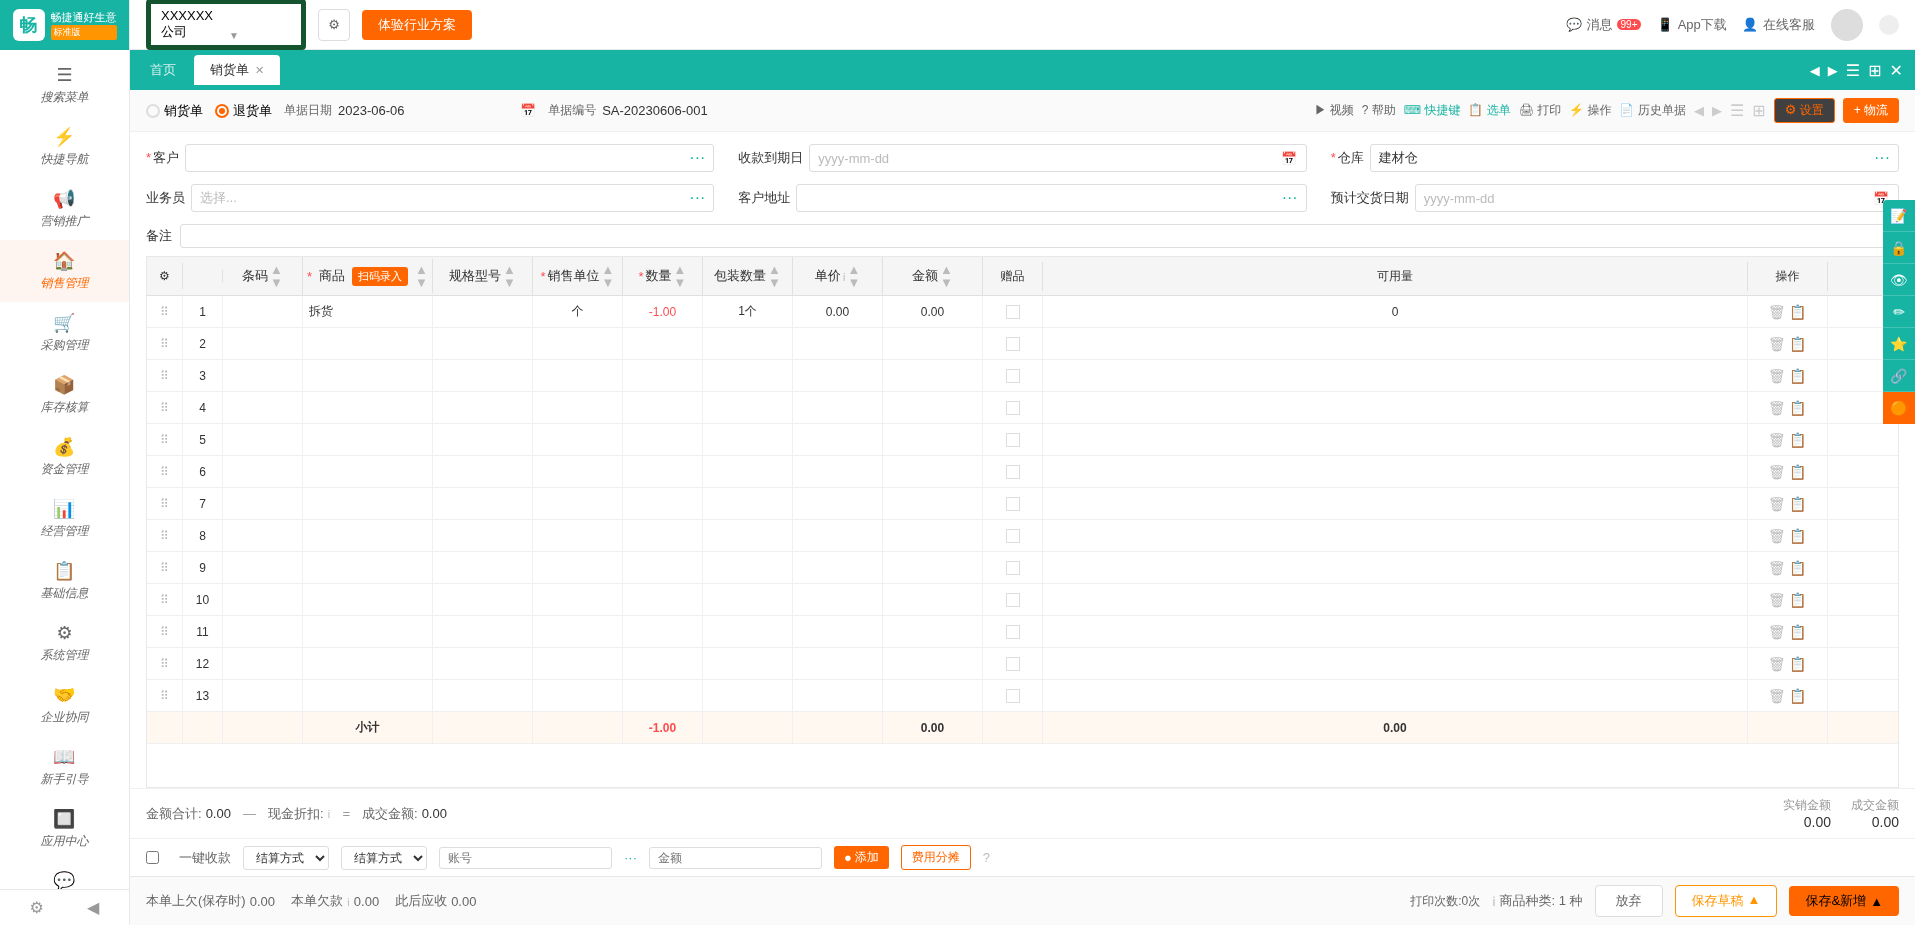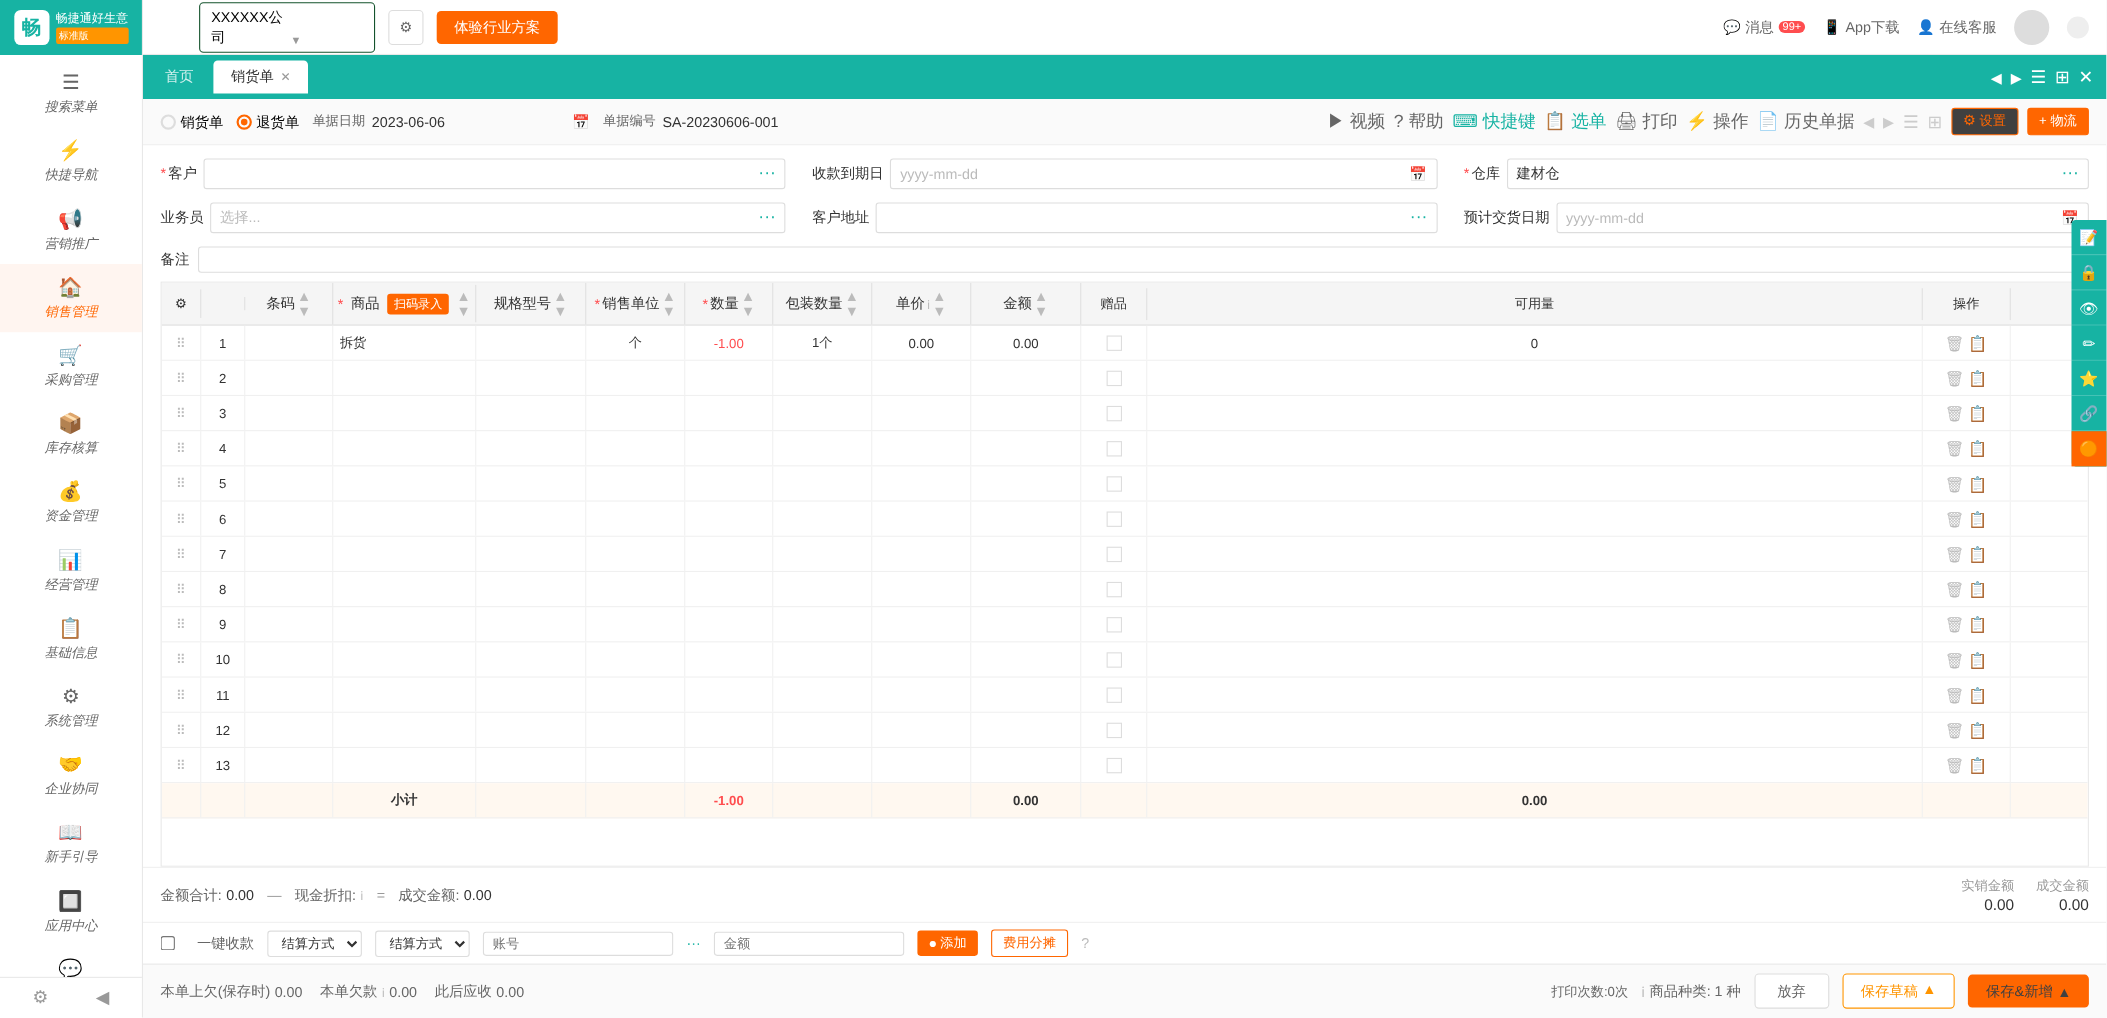--- a/index.html
+++ b/index.html
@@ -35,24 +35,23 @@
 
     
     .main { margin-left: 130px; display: flex; flex-direction: column; height: 925px; }
 
     
     .top-header {
       background: #fff; height: 50px; display: flex; align-items: center;
       padding: 0 16px; border-bottom: 1px solid #e8e8e8; gap: 12px;
     }
     .company-selector {
-      display: flex; align-items: flex-end; gap: 6px; border: 1px solid #14532d;
+      display: flex; align-items: flex-end; gap: 6px; border: 5px solid #14532d;
       padding: 4px 10px; border-radius: 4px; cursor: pointer; min-width: 160px;
       background: #fff;
-      margin-left: 35px;
     }
     .company-selector span { flex: 1; font-size: 13px; }
     .company-selector .arrow { color: #999; font-size: 10px; }
     .gear-btn {
       width: 32px; height: 32px; border: 1px solid #ddd; border-radius: 4px;
       display: flex; align-items: center; justify-content: center; cursor: pointer; color: #666;
     }
     .trial-btn {
       background: #ff6600; color: #fff; padding: 6px 16px; border-radius: 4px;
       cursor: pointer; font-size: 13px; border: none;
@@ -83,21 +82,21 @@
     }
     .radio-group { display: flex; align-items: center; gap: 12px; }
     .radio-item { display: flex; align-items: center; gap: 4px; cursor: pointer; }
     .radio-dot { width: 14px; height: 14px; border-radius: 50%; border: 2px solid #ddd; display: flex; align-items: center; justify-content: center; }
     .radio-dot.checked { border-color: #ff6600; }
     .radio-dot.checked::after { content: ''; width: 6px; height: 6px; border-radius: 50%; background: #ff6600; }
     .form-field-inline { display: flex; align-items: center; gap: 6px; }
     .form-field-inline label { color: #666; font-size: 12px; white-space: nowrap; }
     .date-input { border: none; background: transparent; font-size: 13px; color: #333; }
     .toolbar-right { margin-left: auto; display: flex; align-items: center; gap: 8px; }
-    .toolbar-btn { display: flex; align-items: center; gap: 3px; color: #666; cursor: pointer; font-size: 16px; }
+    .toolbar-btn { display: flex; align-items: center; gap: 3px; color: #666; cursor: pointer; font-size: 12px; }
     .toolbar-btn.highlight { color: #17b3a3; }
     .action-btn-settings {
       background: #404040; border: 1px solid #ff6600; color: #ff6600; padding: 3px 10px;
       border-radius: 3px; cursor: pointer; font-size: 12px;
     }
     .action-btn-logistics {
       background: #ff6600; border: 1px solid #ff6600; color: #fff; padding: 3px 10px;
       border-radius: 3px; cursor: pointer; font-size: 12px;
     }
 
@@ -198,21 +197,21 @@
     .print-count { font-size: 12px; color: #666; }
     .abandon-btn {
       background: #fff; border: 1px solid #ddd; color: #666; padding: 6px 20px;
       border-radius: 4px; cursor: pointer; font-size: 13px;
     }
     .save-draft-btn {
       background: #fff; border: 1px solid #ff9500; color: #ff9500; padding: 6px 16px;
       border-radius: 4px; cursor: pointer; font-size: 13px; display: flex; gap: 4px;
     }
     .save-new-btn {
-      background: #ff6600; border: none; color: #404040; padding: 6px 16px;
+      background: #ff6600; border: none; color: #000000; padding: 6px 16px;
       border-radius: 4px; cursor: pointer; font-size: 13px; display: flex; align-items: center; gap: 4px; text-align: right;
     }
 
     
     .right-toolbar {
       position: fixed; right: 0; top: 200px; display: flex; flex-direction: column;
       background: #17b3a3; border-radius: 4px 0 0 4px; z-index: 200;
     }
     .rt-btn {
       width: 32px; height: 32px; display: flex; align-items: center; justify-content: center;

